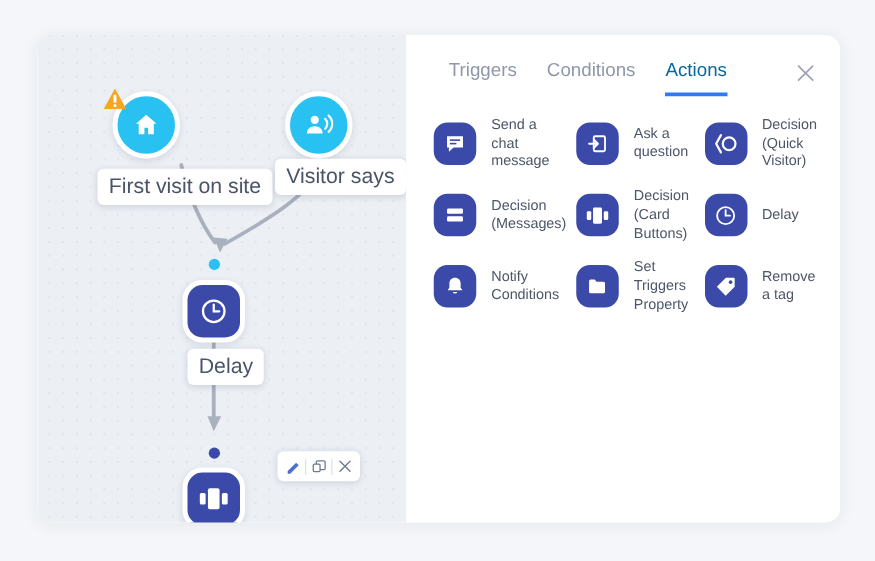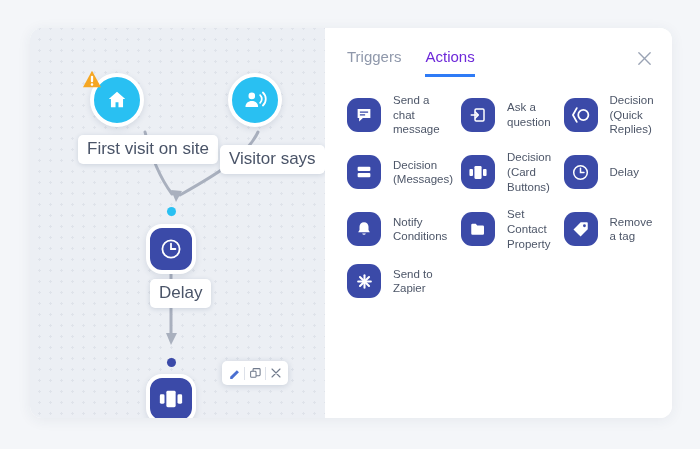--- a/index.html
+++ b/index.html
@@ -85,31 +85,32 @@
     padding: 0;
   }
   .tbsep { width: 1px; height: 13px; background: #dde1e9; }
 
   
   .panel { flex: 1; height: 100%; background: #ffffff; position: relative; }
   .tabs {
     display: flex; align-items: flex-end;
     padding: 20px 0 0 22px;
     gap: 24px;
+    margin-left: 12px;
   }
   .tab {
     font-size: 15px;
     color: #8f98ab;
     padding-bottom: 9px;
     cursor: pointer;
     border-bottom: 3px solid transparent;
     background: none; border-left: none; border-right: none; border-top: none;
     font-family: inherit;
   }
-  .tab.active { color: #6d28d9; border-bottom-color: #2f7bf6; }
+  .tab.active { color: #0369a1; border-bottom-color: #2f7bf6; }
   .closebtn {
     position: absolute; right: 16px; top: 18px;
     width: 24px; height: 24px;
     background: none; border: none; cursor: pointer;
     display: flex; align-items: center; justify-content: center;
   }
   .grid {
     display: grid;
     grid-template-columns: 1fr 1fr 1fr;
     padding: 16px 14px 0 22px;
@@ -153,21 +154,21 @@
     <div class="pill" style="left:48px; top:107px;">First visit on site</div>
 
     <div class="node trigger" style="left:198px; top:45px;">
       <svg width="24" height="22" viewBox="0 0 26 24">
         <circle cx="9.5" cy="7.5" r="3.6" fill="#ffffff"></circle>
         <path d="M2.6 19.5 c0-4 3-6.4 6.9-6.4 s6.9 2.4 6.9 6.4 z" fill="#ffffff"></path>
         <path d="M18.6 6.6 a6 6 0 0 1 0 8.6" fill="none" stroke="#ffffff" stroke-width="1.9" stroke-linecap="round"></path>
         <path d="M21.6 3.8 a9.6 9.6 0 0 1 0 14.2" fill="none" stroke="#ffffff" stroke-width="1.9" stroke-linecap="round"></path>
       </svg>
     </div>
-    <div class="pill" style="left:190px; top:117px;">Visitor says</div>
+    <div class="pill" style="left:190px; top:99px;">Visitor says</div>
 
     <div class="dot" style="left:137px; top:179px;"></div>
 
     <div class="node action" style="left:116px; top:196px;">
       <svg width="24" height="24" viewBox="0 0 24 24">
         <circle cx="12" cy="12" r="8.6" fill="none" stroke="#ffffff" stroke-width="1.8"></circle>
         <path d="M12 6.6 V12 h4.4" fill="none" stroke="#ffffff" stroke-width="1.8" stroke-linecap="round"></path>
       </svg>
     </div>
     <div class="pill" style="left:120px; top:251px;">Delay</div>
@@ -202,20 +203,21 @@
           <path d="M4 4 L20 20 M20 4 L4 20" stroke="#707a8c" stroke-width="2.2" stroke-linecap="round" fill="none"></path>
         </svg>
       </button>
     </div>
   </div>
 
   <div class="panel">
 
     <div class="tabs">
       <button class="tab">Triggers</button>
+      <button class="tab">Conditions</button>
       <button class="tab active">Actions</button>
     </div>
 
     <button class="closebtn">
       <svg width="17" height="17" viewBox="0 0 24 24">
         <path d="M4 4 L20 20 M20 4 L4 20" stroke="#9aa3b4" stroke-width="1.9" stroke-linecap="round" fill="none"></path>
       </svg>
     </button>
 
     <div class="grid">
@@ -241,21 +243,21 @@
         <span class="ilabel">Ask a question</span>
       </div>
 
       <div class="item">
         <span class="tile">
           <svg width="20" height="18" viewBox="0 0 26 22">
             <path d="M7.5 2 L2.5 11 L7.5 20" fill="none" stroke="#ffffff" stroke-width="2.3" stroke-linecap="round" stroke-linejoin="round"></path>
             <circle cx="16" cy="11" r="6.6" fill="none" stroke="#ffffff" stroke-width="2.3"></circle>
           </svg>
         </span>
-        <span class="ilabel">Decision (Quick Replies)</span>
+        <span class="ilabel">Decision (Quick Visitor)</span>
       </div>
 
       <div class="item">
         <span class="tile">
           <svg width="18" height="18" viewBox="0 0 24 24">
             <rect x="3.5" y="5" width="17" height="5.6" rx="1.4" fill="#ffffff"></rect>
             <rect x="3.5" y="13.4" width="17" height="5.6" rx="1.4" fill="#ffffff"></rect>
           </svg>
         </span>
         <span class="ilabel">Decision (Messages)</span>
@@ -292,43 +294,30 @@
         </span>
         <span class="ilabel">Notify Conditions</span>
       </div>
 
       <div class="item">
         <span class="tile">
           <svg width="18" height="18" viewBox="0 0 24 24">
             <path d="M3 6.5 a1.6 1.6 0 0 1 1.6-1.6 h4.4 l2 2.4 h7.4 a1.6 1.6 0 0 1 1.6 1.6 v9 a1.6 1.6 0 0 1 -1.6 1.6 H4.6 A1.6 1.6 0 0 1 3 17.9 Z" fill="#ffffff"></path>
           </svg>
         </span>
-        <span class="ilabel">Set Contact Property</span>
+        <span class="ilabel">Set Triggers Property</span>
       </div>
 
 
       <div class="item">
         <span class="tile">
           <svg width="18" height="18" viewBox="0 0 24 24">
             <path d="M11.6 3 H20 a1 1 0 0 1 1 1 v8.4 L11.4 22 L2 12.6 Z" fill="#ffffff"></path>
             <circle cx="16.6" cy="7.6" r="1.9" fill="#3b4aa8"></circle>
           </svg>
         </span>
         <span class="ilabel">Remove a tag</span>
       </div>
 
-      <div class="item">
-        <span class="tile">
-          <svg width="19" height="19" viewBox="0 0 24 24">
-            <g stroke="#ffffff" stroke-width="2.6" stroke-linecap="round">
-              <path d="M12 4 V20"></path>
-              <path d="M4 12 H20"></path>
-              <path d="M6.3 6.3 L17.7 17.7"></path>
-              <path d="M17.7 6.3 L6.3 17.7"></path>
-            </g>
-          </svg>
-        </span>
-        <span class="ilabel">Send to Zapier</span>
-      </div>
 
     </div>
   </div>
 </div>
 
 </body></html>

